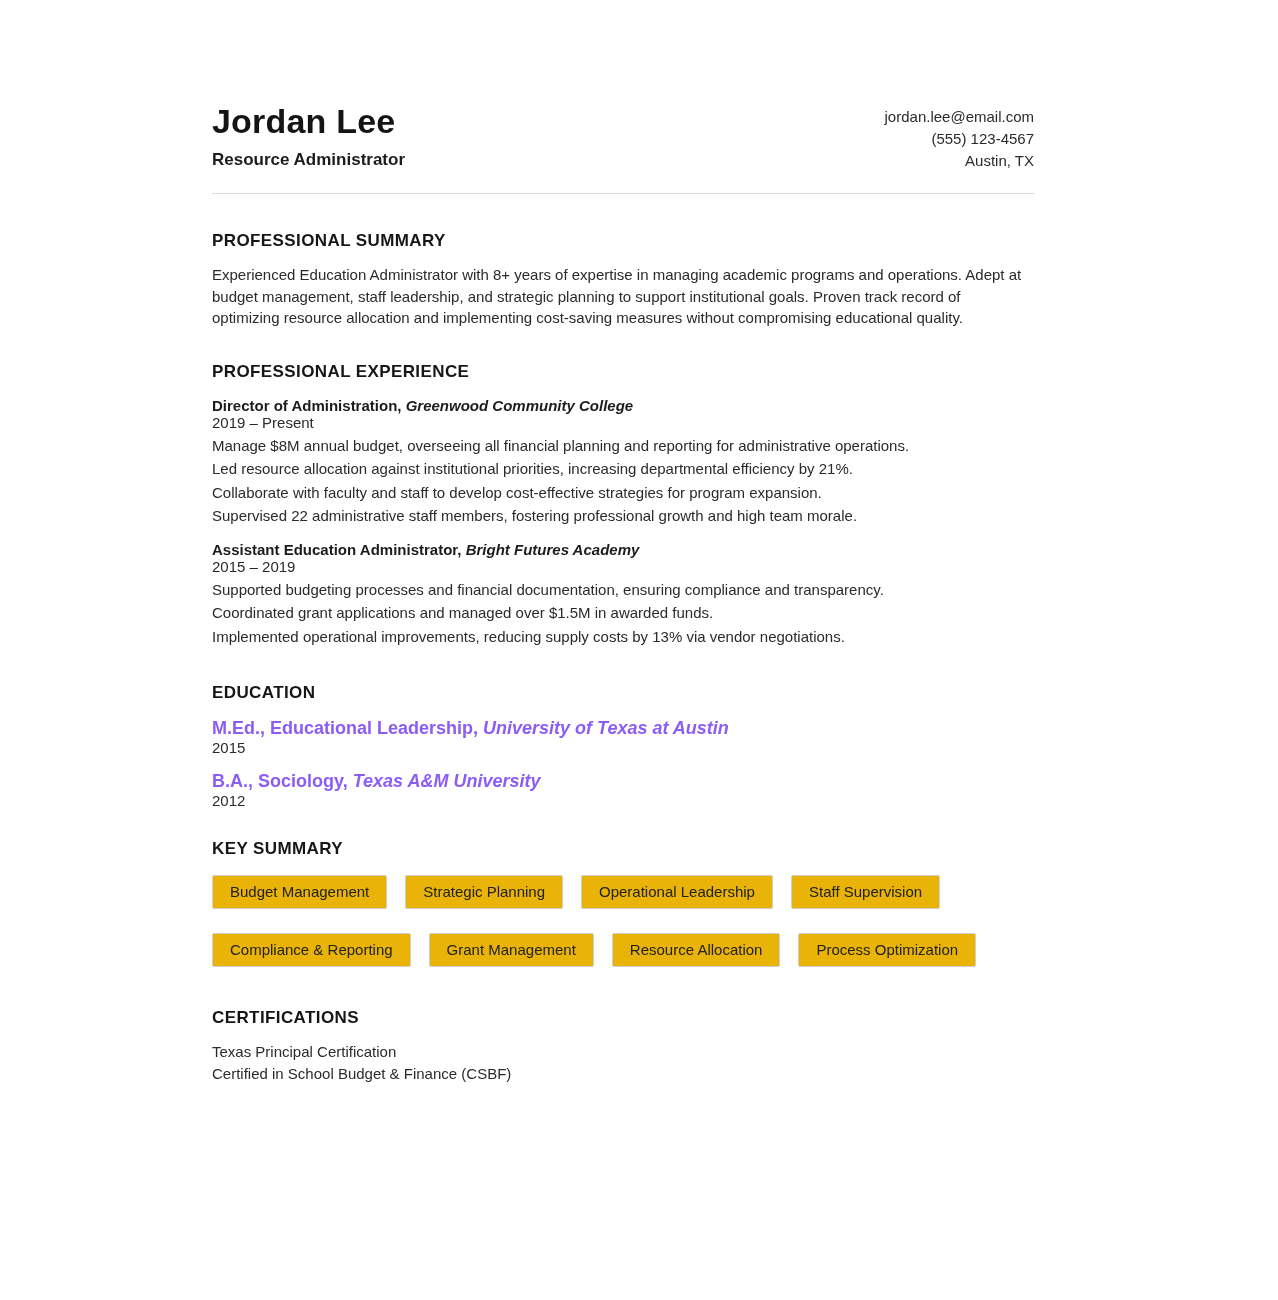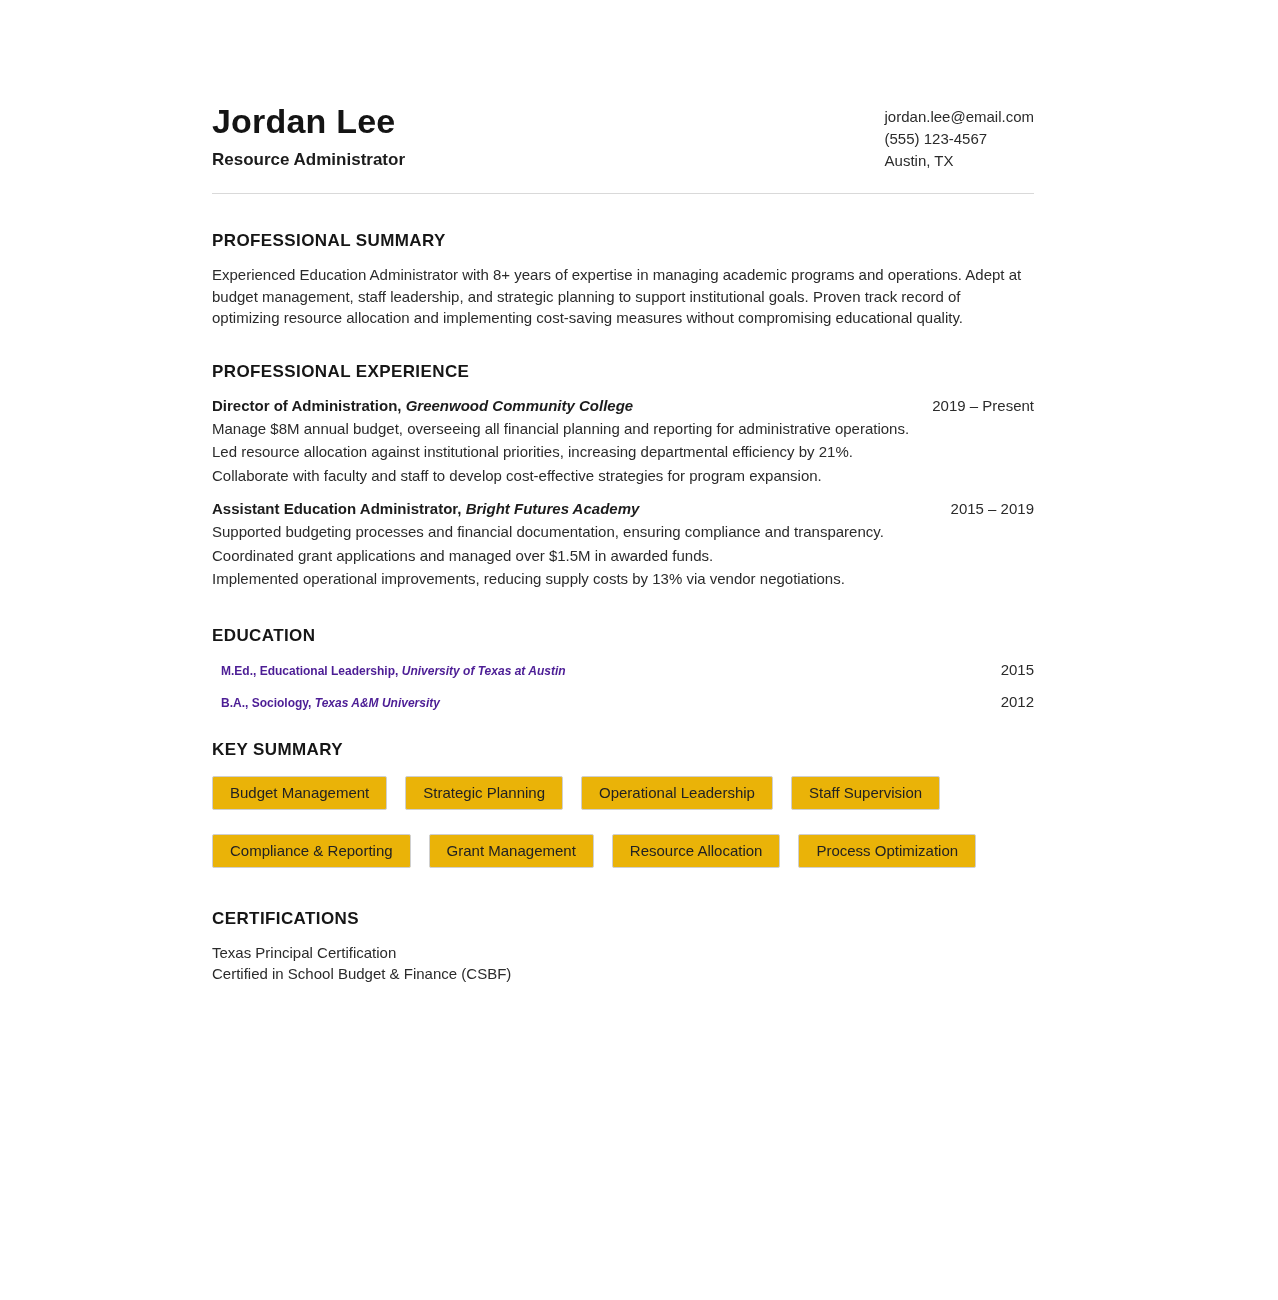--- a/index.html
+++ b/index.html
@@ -33,21 +33,21 @@
     letter-spacing: 0.2px;
     line-height: 1.1;
   }
   .job-title {
     font-size: 17px;
     font-weight: 600;
     color: #1c1c1c;
     margin-top: 10px;
   }
   .contact {
-    text-align: left;
+    text-align: right;
     font-size: 15px;
     color: #2b2b2b;
     line-height: 22px;
     padding-top: 3px;
   }
   .divider {
     border: none;
     border-top: 1px solid #d9d9d9;
     margin-top: 21px;
   }
@@ -68,20 +68,21 @@
     max-width: 810px;
   }
 
   .experience-heading { margin-top: 33px; }
   .job { margin-top: 15px; }
   .job + .job { margin-top: 13px; }
   .row-split {
     display: flex;
     justify-content: space-between;
     align-items: baseline;
+    flex-direction: column;
   }
   .job-role {
     font-size: 15px;
     font-weight: 700;
     color: #1c1c1c;
   }
   .job-company { font-style: italic; }
   .job-dates, .edu-year {
     font-size: 15px;
     color: #2b2b2b;
@@ -90,24 +91,23 @@
   .job-bullets {
     margin-top: 3px;
     font-size: 15px;
     line-height: 23.5px;
     color: #2b2b2b;
   }
 
   .education-heading { margin-top: 35px; }
   .edu-row { margin-top: 15px; }
   .edu-degree {
-    font-size: 12px;
-    font-weight: 700;
-    color: #4c1d95;
-    margin-left: 9px;
+    font-size: 18px;
+    font-weight: 700;
+    color: #8b5cf6;
   }
   .edu-school { font-style: italic; }
 
   .skills-heading { margin-top: 30px; }
   .skills-wrap {
     margin-top: 16px;
     display: flex;
     flex-wrap: wrap;
     column-gap: 18px;
     row-gap: 24px;
@@ -159,20 +159,21 @@
       <div class="job-role">
         <span>Director of Administration,</span>
         <span class="job-company">Greenwood Community College</span>
       </div>
       <div class="job-dates">2019 – Present</div>
     </div>
     <div class="job-bullets">
       <div>Manage $8M annual budget, overseeing all financial planning and reporting for administrative operations.</div>
       <div>Led resource allocation against institutional priorities, increasing departmental efficiency by 21%.</div>
       <div>Collaborate with faculty and staff to develop cost-effective strategies for program expansion.</div>
+      <div>Supervised 22 administrative staff members, fostering professional growth and high team morale.</div>
     </div>
   </div>
 
   <div class="job">
     <div class="row-split">
       <div class="job-role">
         <span>Assistant Education Administrator,</span>
         <span class="job-company">Bright Futures Academy</span>
       </div>
       <div class="job-dates">2015 – 2019</div>

